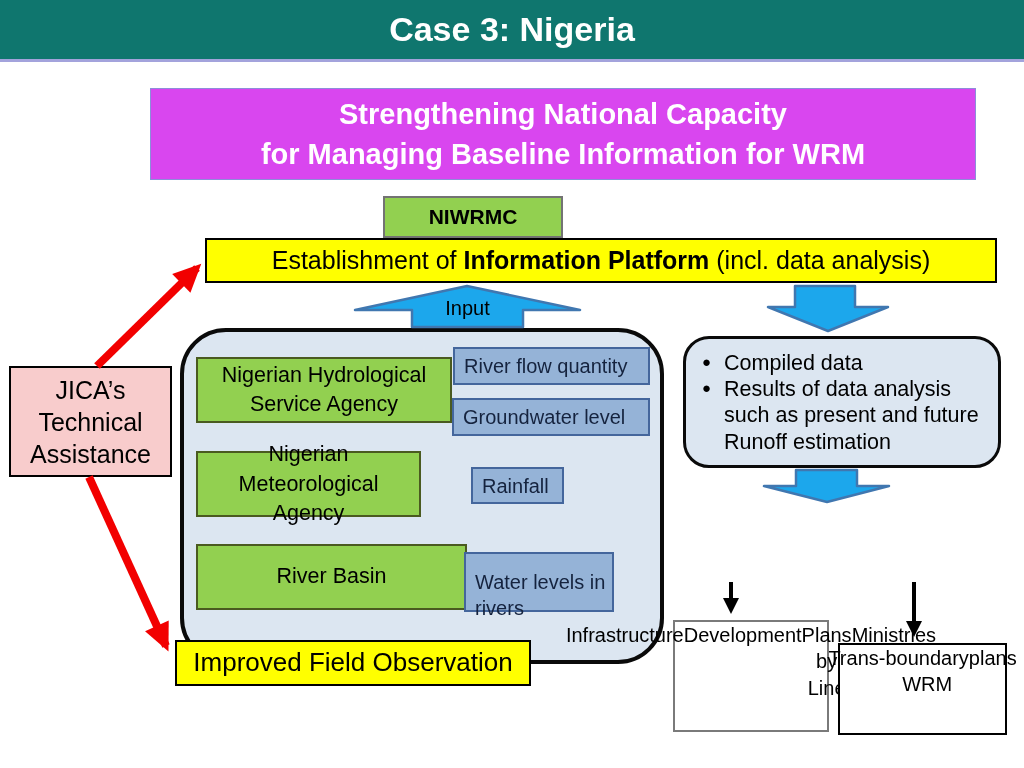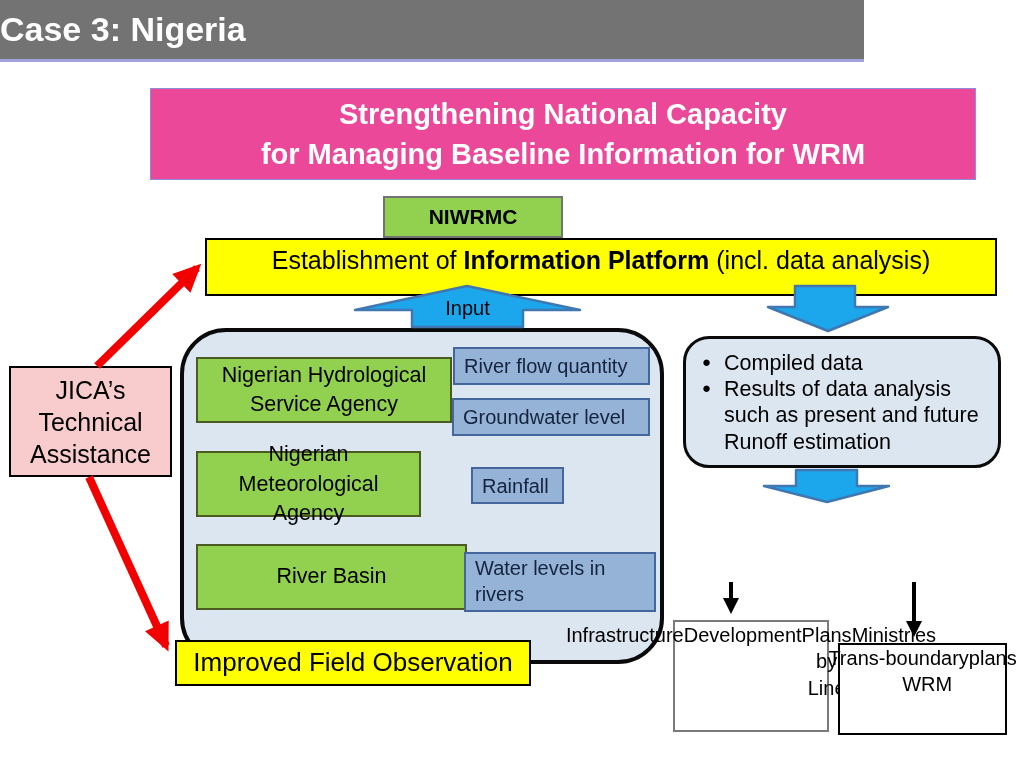--- a/index.html
+++ b/index.html
@@ -8,48 +8,48 @@
 
   .slide {
     position: relative;
     width: 1024px; height: 768px;
     background: #ffffff;
     overflow: hidden;
   }
 
   
   .banner {
-    position: absolute; left: 0; top: 0; width: 864px; height: 62px;
-    background: #737373;
+    position: absolute; left: 0; top: 0; width: 1024px; height: 62px;
+    background: #0f766e;
     border-bottom: 3px solid #A3A3DC;
     color: #ffffff; font-size: 34px; font-weight: bold;
-    text-align: left; line-height: 58px;
+    text-align: center; line-height: 58px;
   }
 
   
   .subtitle {
     position: absolute; left: 150px; top: 88px; width: 826px; height: 92px;
-    background: #ec4899; border: 1px solid #8D8DDA;
+    background: #d946ef; border: 1px solid #8D8DDA;
     color: #ffffff; font-size: 29px; font-weight: bold;
     display: flex; flex-direction: column; justify-content: center;
     text-align: center; line-height: 1.38;
   }
 
   
   .niwrmc {
     position: absolute; left: 383px; top: 196px; width: 180px; height: 42px;
     background: #92D050; border: 2px solid #737373;
     color: #000; font-size: 21px; font-weight: bold;
     text-align: center; line-height: 38px;
     z-index: 2;
   }
 
   
   .platform {
-    position: absolute; left: 205px; top: 238px; width: 792px; height: 58px;
+    position: absolute; left: 205px; top: 238px; width: 792px; height: 45px;
     background: #FFFF00; border: 2px solid #000;
     color: #000; font-size: 25px;
     text-align: center; line-height: 40px;
     z-index: 1;
   }
   .platform b { font-weight: bold; }
 
   
   .panel {
     position: absolute; left: 180px; top: 328px; width: 484px; height: 336px;
@@ -70,21 +70,21 @@
   .bluebox {
     position: absolute;
     background: #95B3D7; border: 2px solid #44669C;
     color: #15233E; font-size: 20px;
     display: flex; align-items: center;
     padding: 0 6px 0 9px; line-height: 1.3; z-index: 2;
   }
   .b1 { left: 453px; top: 347px; width: 197px; height: 38px; }
   .b2 { left: 452px; top: 398px; width: 198px; height: 38px; }
   .b3 { left: 471px; top: 467px; width: 93px;  height: 37px; }
-  .b4 { left: 464px; top: 552px; width: 192px; height: 60px; align-items: flex-start; padding-top: 1px; }
+  .b4 { left: 464px; top: 552px; width: 150px; height: 60px; align-items: flex-start; padding-top: 15px; }
 
   
   .improved {
     position: absolute; left: 175px; top: 640px; width: 356px; height: 46px;
     background: #FFFF00; border: 2px solid #000;
     color: #000; font-size: 26px; text-align: center; line-height: 41px;
     z-index: 3;
   }
 
   

